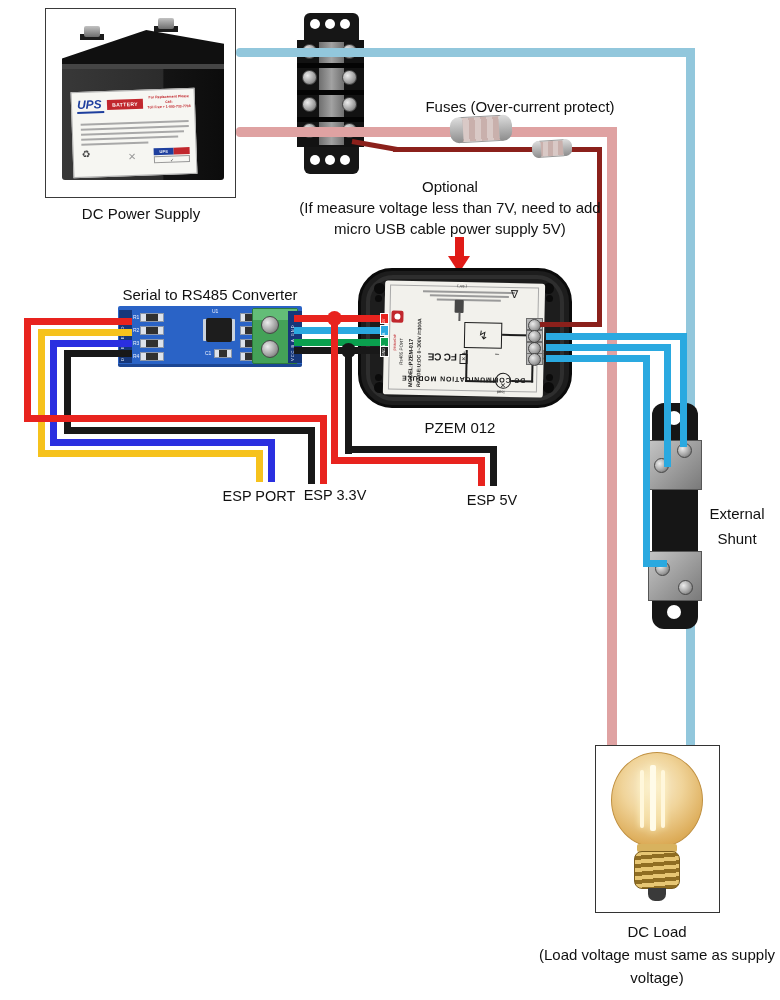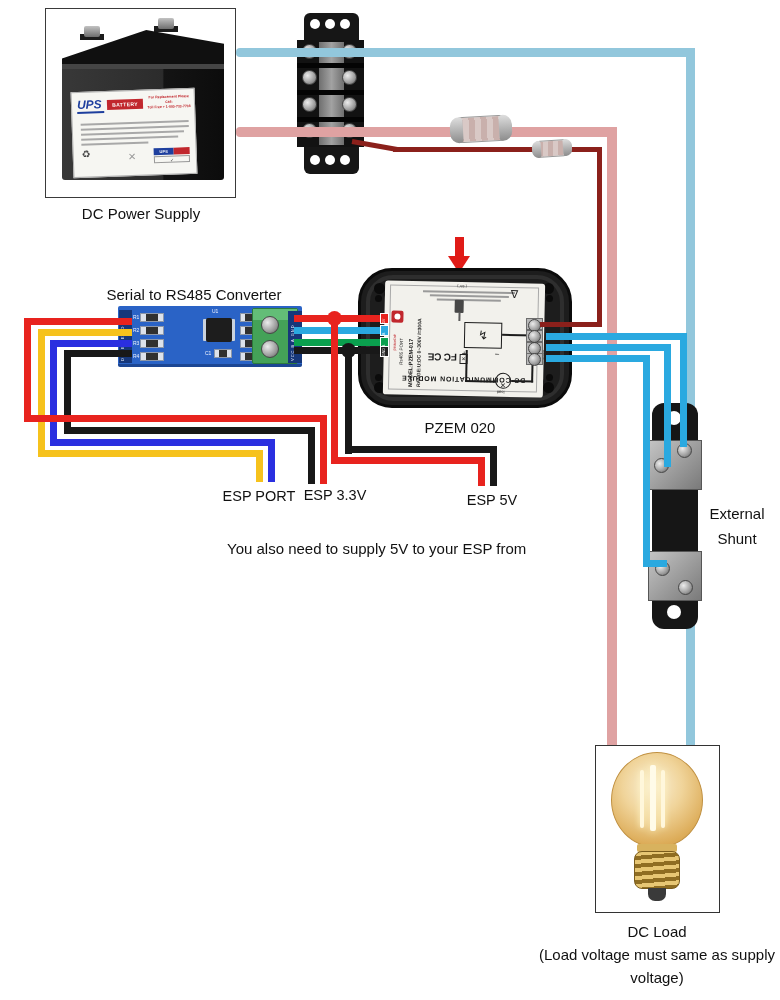--- a/index.html
+++ b/index.html
@@ -104,21 +104,27 @@
   <div class="wire c-dred" style="left:597px;top:147px;width:5px;height:180px"></div>
 
   <div class="abs" style="left:450px;top:116px;width:62px;height:26px;transform:rotate(-3deg);border-radius:13px;background:repeating-linear-gradient(90deg,#d9c9c6 0 6px,#c9b0ac 6px 12px);border:1px solid #9a9a9a">
     <div class="abs" style="left:-1px;top:-1px;width:13px;height:26px;border-radius:10px 4px 4px 10px;background:linear-gradient(#dedede,#8c8c8c)"></div>
     <div class="abs" style="right:-1px;top:-1px;width:13px;height:26px;border-radius:4px 10px 10px 4px;background:linear-gradient(#dedede,#8c8c8c)"></div>
   </div>
   <div class="abs" style="left:532px;top:140px;width:40px;height:17px;transform:rotate(-4deg);border-radius:9px;background:repeating-linear-gradient(90deg,#d9c9c6 0 5px,#c9b0ac 5px 10px);border:1px solid #9a9a9a">
     <div class="abs" style="left:-1px;top:-1px;width:9px;height:17px;border-radius:8px 3px 3px 8px;background:linear-gradient(#dedede,#8c8c8c)"></div>
     <div class="abs" style="right:-1px;top:-1px;width:9px;height:17px;border-radius:3px 8px 8px 3px;background:linear-gradient(#dedede,#8c8c8c)"></div>
   </div>
-
+  <div class="cap" style="left:395px;top:96px;width:250px">Fuses (Over-current protect)</div>
+
+  <div class="cap" style="left:270px;top:176px;width:360px">
+    <div>Optional</div>
+    <div>(If measure voltage less than 7V, need to add</div>
+    <div>micro USB cable power supply 5V)</div>
+  </div>
   <div class="abs" style="left:448px;top:237px;width:23px;height:36px">
     <div class="abs" style="left:7px;top:0;width:9px;height:20px;background:var(--arrow-red)"></div>
     <div class="abs" style="left:0;top:19px;width:0;height:0;border-left:11px solid transparent;border-right:11px solid transparent;border-top:17px solid var(--arrow-red)"></div>
   </div>
 
   <div>
     <div class="abs" style="left:652px;top:403px;width:46px;height:226px;background:#161616;border-radius:12px"></div>
     <div class="hole" style="left:667px;top:411px;width:14px;height:14px"></div>
     <div class="hole" style="left:667px;top:605px;width:14px;height:14px"></div>
     <div class="abs" style="left:648px;top:440px;width:54px;height:50px;background:linear-gradient(135deg,#c4c4c4,#7a7a7a);border:1px solid #565656"></div>
@@ -187,23 +193,23 @@
 
     <div class="abs" style="left:526px;top:318px;width:17px;height:12px;background:#b9b9b9;border:1px solid #6d6d6d"></div>
     <div class="abs" style="left:526px;top:330px;width:17px;height:12px;background:#b9b9b9;border:1px solid #6d6d6d"></div>
     <div class="abs" style="left:526px;top:342px;width:17px;height:12px;background:#b9b9b9;border:1px solid #6d6d6d"></div>
     <div class="abs" style="left:526px;top:353px;width:17px;height:12px;background:#b9b9b9;border:1px solid #6d6d6d"></div>
     <div class="screw" style="left:528px;top:319px;width:13px;height:13px"></div>
     <div class="screw" style="left:528px;top:330px;width:13px;height:13px"></div>
     <div class="screw" style="left:528px;top:342px;width:13px;height:13px"></div>
     <div class="screw" style="left:528px;top:353px;width:13px;height:13px"></div>
   </div>
-  <div class="cap" style="left:385px;top:417px;width:150px">PZEM 020</div>
-
-  <div class="cap" style="left:69px;top:284px;width:250px">Serial to RS485 Converter</div>
+  <div class="cap" style="left:385px;top:417px;width:150px">PZEM 012</div>
+
+  <div class="cap" style="left:85px;top:284px;width:250px">Serial to RS485 Converter</div>
   <div>
     <div class="abs" style="left:118px;top:306px;width:184px;height:61px;background:var(--board-blue);border-radius:2px;border-bottom:3px solid #1c4693"></div>
     <div class="abs" style="left:119px;top:310px;width:13px;height:53px;background:#16377a">
       <span class="vtext" style="position:absolute;left:1px;top:2px;height:49px;font-size:4px;color:#e8eefc;letter-spacing:1px">DI DE RE RO</span>
     </div>
     <div class="rpart" style="left:140px;top:313px;width:24px;height:9px"></div>
     <div class="rpart" style="left:140px;top:326px;width:24px;height:9px"></div>
     <div class="rpart" style="left:140px;top:339px;width:24px;height:9px"></div>
     <div class="rpart" style="left:140px;top:352px;width:24px;height:9px"></div>
     <span class="plabel" style="left:133px;top:314px">R1</span>
@@ -281,21 +287,20 @@
   <div class="wire c-bblu" style="left:546px;top:344px;width:125px;height:7px"></div>
   <div class="wire c-bblu" style="left:664px;top:344px;width:7px;height:123px"></div>
   <div class="wire c-bblu" style="left:546px;top:355px;width:104px;height:7px"></div>
   <div class="wire c-bblu" style="left:643px;top:355px;width:7px;height:212px"></div>
   <div class="wire c-bblu" style="left:643px;top:560px;width:24px;height:7px"></div>
 
   <div class="cap" style="left:209px;top:486px;width:100px;font-size:14.5px">ESP PORT</div>
   <div class="cap" style="left:285px;top:485px;width:100px;font-size:14.5px">ESP 3.3V</div>
   <div class="cap" style="left:442px;top:490px;width:100px;font-size:14.5px">ESP 5V</div>
   <div class="cap" style="left:227px;top:540px;width:310px;text-align:left;line-height:17px">
-    <div>You also need to supply 5V to your ESP from</div>
   </div>
 
   <div>
     <div class="abs" style="left:595px;top:745px;width:125px;height:168px;border:1.5px solid #333;background:#fff"></div>
     <div class="abs" style="left:611px;top:752px;width:92px;height:96px;border-radius:50%;background:radial-gradient(circle at 45% 35%,#faf0d6 0%,#f0d49a 38%,#dcab57 75%,#c6923f 100%);border:1px solid #c09040"></div>
     <div class="abs" style="left:640px;top:770px;width:4px;height:58px;background:#fff7dc;border-radius:2px;box-shadow:0 0 6px #fff3c4"></div>
     <div class="abs" style="left:650px;top:765px;width:6px;height:66px;background:#fffbe9;border-radius:2px;box-shadow:0 0 8px #fff3c4"></div>
     <div class="abs" style="left:661px;top:770px;width:4px;height:58px;background:#fff7dc;border-radius:2px;box-shadow:0 0 6px #fff3c4"></div>
     <div class="abs" style="left:637px;top:844px;width:40px;height:8px;background:#d8b25e;border-radius:2px"></div>
     <div class="abs" style="left:634px;top:851px;width:46px;height:38px;background:repeating-linear-gradient(175deg,#e7c673 0 4px,#8f6d22 4px 8px);border:1px solid #7a5c1c;border-radius:8px"></div>

